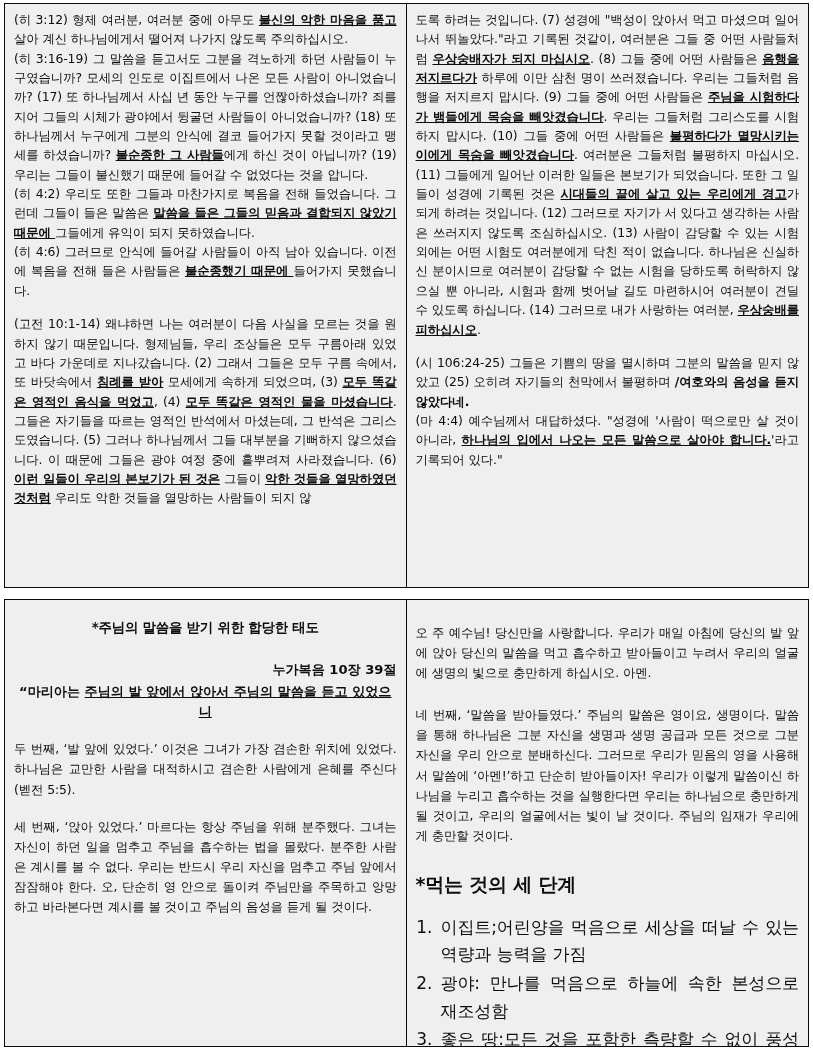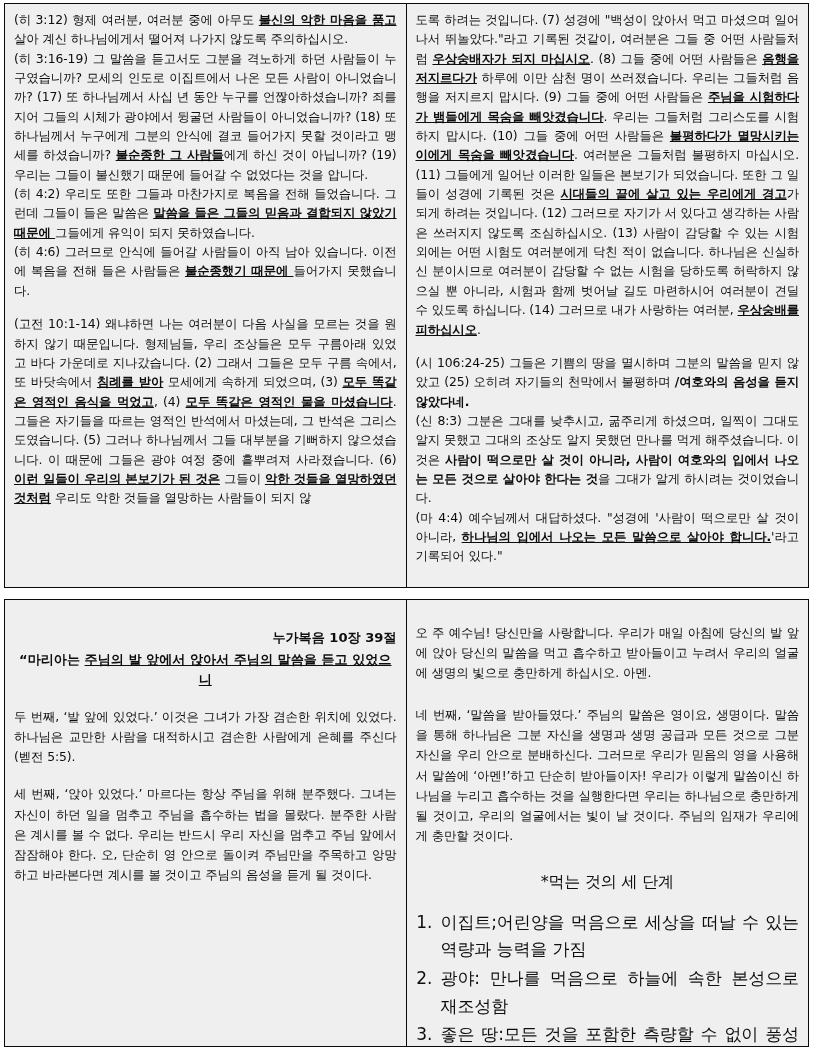--- a/index.html
+++ b/index.html
@@ -88,23 +88,23 @@
     margin: 17px 0 0 0;
     font-size: 12.4px;
     line-height: 1.62;
     text-align: justify;
     text-justify: inter-character;
     word-break: break-all;
     letter-spacing: -0.1px;
   }
   .para-first { margin-top: 22px; }
   .sub-heading {
-    text-align: center;
-    font-weight: normal;
-    font-size: 16px;
+    text-align: left;
+    font-weight: bold;
+    font-size: 19px;
     margin: 26px 0 0 0;
     letter-spacing: -0.2px;
   }
   ol.steps {
     margin: 16px 0 0 0;
     padding-left: 22px;
     font-size: 17px;
     line-height: 1.62;
   }
   ol.steps li {
@@ -128,28 +128,28 @@
           <p class="blk"><span>(히 3:16-19) 그 말씀을 듣고서도 그분을 격노하게 하던 사람들이 누구였습니까? 모세의 인도로 이집트에서 나온 모든 사람이 아니었습니까? (17) 또 하나님께서 사십 년 동안 누구를 언짢아하셨습니까? 죄를 지어 그들의 시체가 광야에서 뒹굴던 사람들이 아니었습니까? (18) 또 하나님께서 누구에게 그분의 안식에 결코 들어가지 못할 것이라고 맹세를 하셨습니까? </span><span class="bu">불순종한 그 사람들</span><span>에게 하신 것이 아닙니까? (19) 우리는 그들이 불신했기 때문에 들어갈 수 없었다는 것을 압니다.</span></p>
           <p class="blk"><span>(히 4:2) 우리도 또한 그들과 마찬가지로 복음을 전해 들었습니다. 그런데 그들이 들은 말씀은 </span><span class="bu">말씀을 들은 그들의 믿음과 결합되지 않았기 때문에 </span><span>그들에게 유익이 되지 못하였습니다.</span></p>
           <p class="blk"><span>(히 4:6) 그러므로 안식에 들어갈 사람들이 아직 남아 있습니다. 이전에 복음을 전해 들은 사람들은 </span><span class="bu">불순종했기 때문에 </span><span>들어가지 못했습니다.</span></p>
           <p class="blk gap"><span>(고전 10:1-14) 왜냐하면 나는 여러분이 다음 사실을 모르는 것을 원하지 않기 때문입니다. 형제님들, 우리 조상들은 모두 구름아래 있었고 바다 가운데로 지나갔습니다. (2) 그래서 그들은 모두 구름 속에서, 또 바닷속에서 </span><span class="bu">침례를 받아</span><span> 모세에게 속하게 되었으며, (3) </span><span class="bu">모두 똑같은 영적인 음식을 먹었고</span><span>, (4) </span><span class="bu">모두 똑같은 영적인 물을 마셨습니다</span><span>. 그들은 자기들을 따르는 영적인 반석에서 마셨는데, 그 반석은 그리스도였습니다. (5) 그러나 하나님께서 그들 대부분을 기뻐하지 않으셨습니다. 이 때문에 그들은 광야 여정 중에 흩뿌려져 사라졌습니다. (6) </span><span class="bu">이런 일들이 우리의 본보기가 된 것은</span><span> 그들이 </span><span class="bu">악한 것들을 열망하였던 것처럼</span><span> 우리도 악한 것들을 열망하는 사람들이 되지 않</span></p>
         </div>
     </div>
     <div class="col col-right">
       <div>
           <p class="blk"><span>도록 하려는 것입니다. (7) 성경에 "백성이 앉아서 먹고 마셨으며 일어나서 뛰놀았다."라고 기록된 것같이, 여러분은 그들 중 어떤 사람들처럼 </span><span class="bu">우상숭배자가 되지 마십시오</span><span>. (8) 그들 중에 어떤 사람들은 </span><span class="bu">음행을 저지르다가</span><span> 하루에 이만 삼천 명이 쓰러졌습니다. 우리는 그들처럼 음행을 저지르지 맙시다. (9) 그들 중에 어떤 사람들은 </span><span class="bu">주님을 시험하다가 뱀들에게 목숨을 빼앗겼습니다</span><span>. 우리는 그들처럼 그리스도를 시험하지 맙시다. (10) 그들 중에 어떤 사람들은 </span><span class="bu">불평하다가 멸망시키는 이에게 목숨을 빼앗겼습니다</span><span>. 여러분은 그들처럼 불평하지 마십시오. (11) 그들에게 일어난 이러한 일들은 본보기가 되었습니다. 또한 그 일들이 성경에 기록된 것은 </span><span class="bu">시대들의 끝에 살고 있는 우리에게 경고</span><span>가 되게 하려는 것입니다. (12) 그러므로 자기가 서 있다고 생각하는 사람은 쓰러지지 않도록 조심하십시오. (13) 사람이 감당할 수 있는 시험 외에는 어떤 시험도 여러분에게 닥친 적이 없습니다. 하나님은 신실하신 분이시므로 여러분이 감당할 수 없는 시험을 당하도록 허락하지 않으실 뿐 아니라, 시험과 함께 벗어날 길도 마련하시어 여러분이 견딜 수 있도록 하십니다. (14) 그러므로 내가 사랑하는 여러분, </span><span class="bu">우상숭배를 피하십시오</span><span>.</span></p>
           <p class="blk gap"><span>(시 106:24-25) 그들은 기쁨의 땅을 멸시하며 그분의 말씀을 믿지 않았고 (25) 오히려 자기들의 천막에서 불평하며 </span><span class="b">/여호와의 음성을 듣지 않았다네.</span></p>
-          <p class="blk"><span>(신 8:3) 그분은 그대를 낮추시고, 굶주리게 하셨으며, 일찍이 그대도 알지 못했고 그대의 조상도 알지 못했던 만나를 먹게 해주셨습니다. 이것은 </span><span class="b">사람이 떡으로만 살 것이 아니라, 사람이 여호와의 입에서 나오는 모든 것으로 살아야 한다는 것</span><span>을 그대가 알게 하시려는 것이었습니다.</span></p>
           <p class="blk"><span>(마 4:4) 예수님께서 대답하셨다. "성경에 '사람이 떡으로만 살 것이 아니라, </span><span class="bu">하나님의 입에서 나오는 모든 말씀으로 살아야 합니다.</span><span>'라고 기록되어 있다."</span></p>
         </div>
     </div>
   </div>
 
   <div class="panel panel-message">
     <div class="col col-left">
+      <div class="heading">*주님의 말씀을 받기 위한 합당한 태도</div>
       <div class="verse-ref">누가복음 10장 39절</div>
       <div class="verse-line"><span>“마리아는 </span><span class="u">주님의 발 앞에서 앉아서 주님의 말씀을 듣고 있었으니</span></div>
       <div>
           <p class="para"><span>두 번째, ‘발 앞에 있었다.’ 이것은 그녀가 가장 겸손한 위치에 있었다. 하나님은 교만한 사람을 대적하시고 겸손한 사람에게 은혜를 주신다(벧전 5:5).</span></p>
           <p class="para"><span>세 번째, ‘앉아 있었다.’ 마르다는 항상 주님을 위해 분주했다. 그녀는 자신이 하던 일을 멈추고 주님을 흡수하는 법을 몰랐다. 분주한 사람은 계시를 볼 수 없다. 우리는 반드시 우리 자신을 멈추고 주님 앞에서 잠잠해야 한다. 오, 단순히 영 안으로 돌이켜 주님만을 주목하고 앙망하고 바라본다면 계시를 볼 것이고 주님의 음성을 듣게 될 것이다.</span></p>
         </div>
     </div>
     <div class="col col-right">
       <div>
           <p class="para"><span>오 주 예수님! 당신만을 사랑합니다. 우리가 매일 아침에 당신의 발 앞에 앉아 당신의 말씀을 먹고 흡수하고 받아들이고 누려서 우리의 얼굴에 생명의 빛으로 충만하게 하십시오. 아멘.</span></p>

